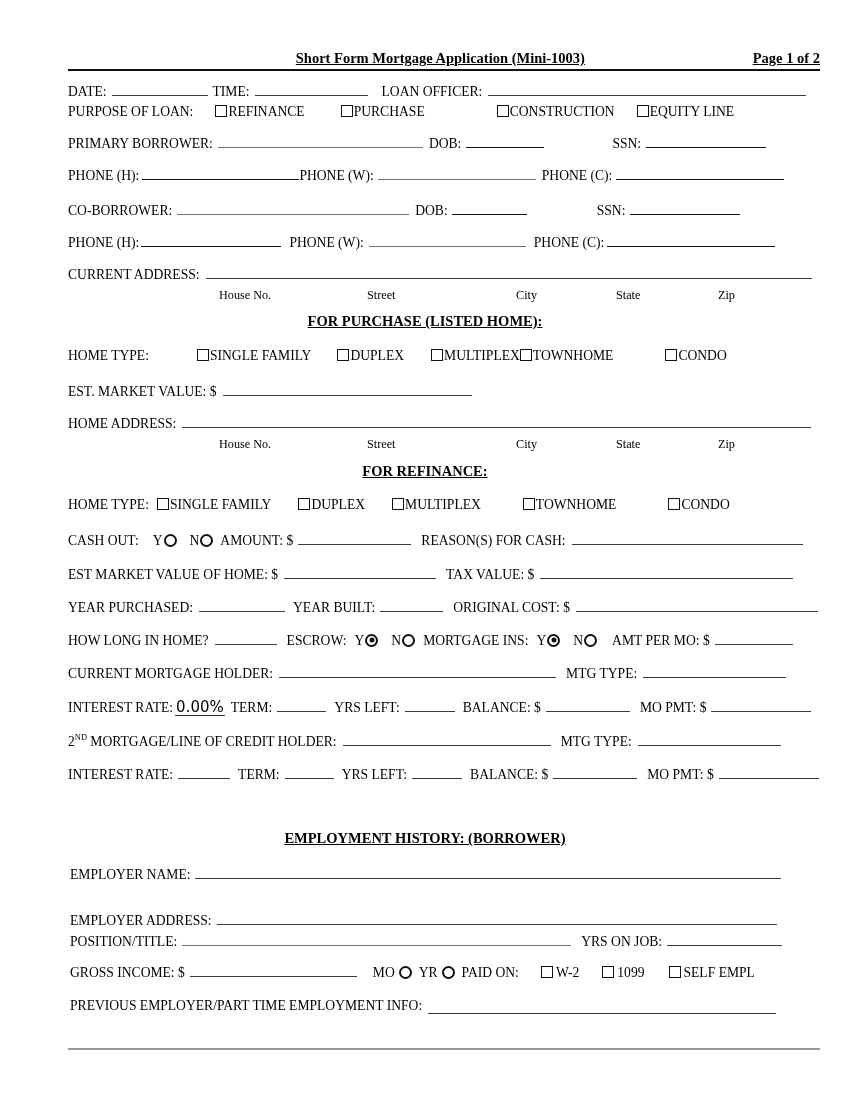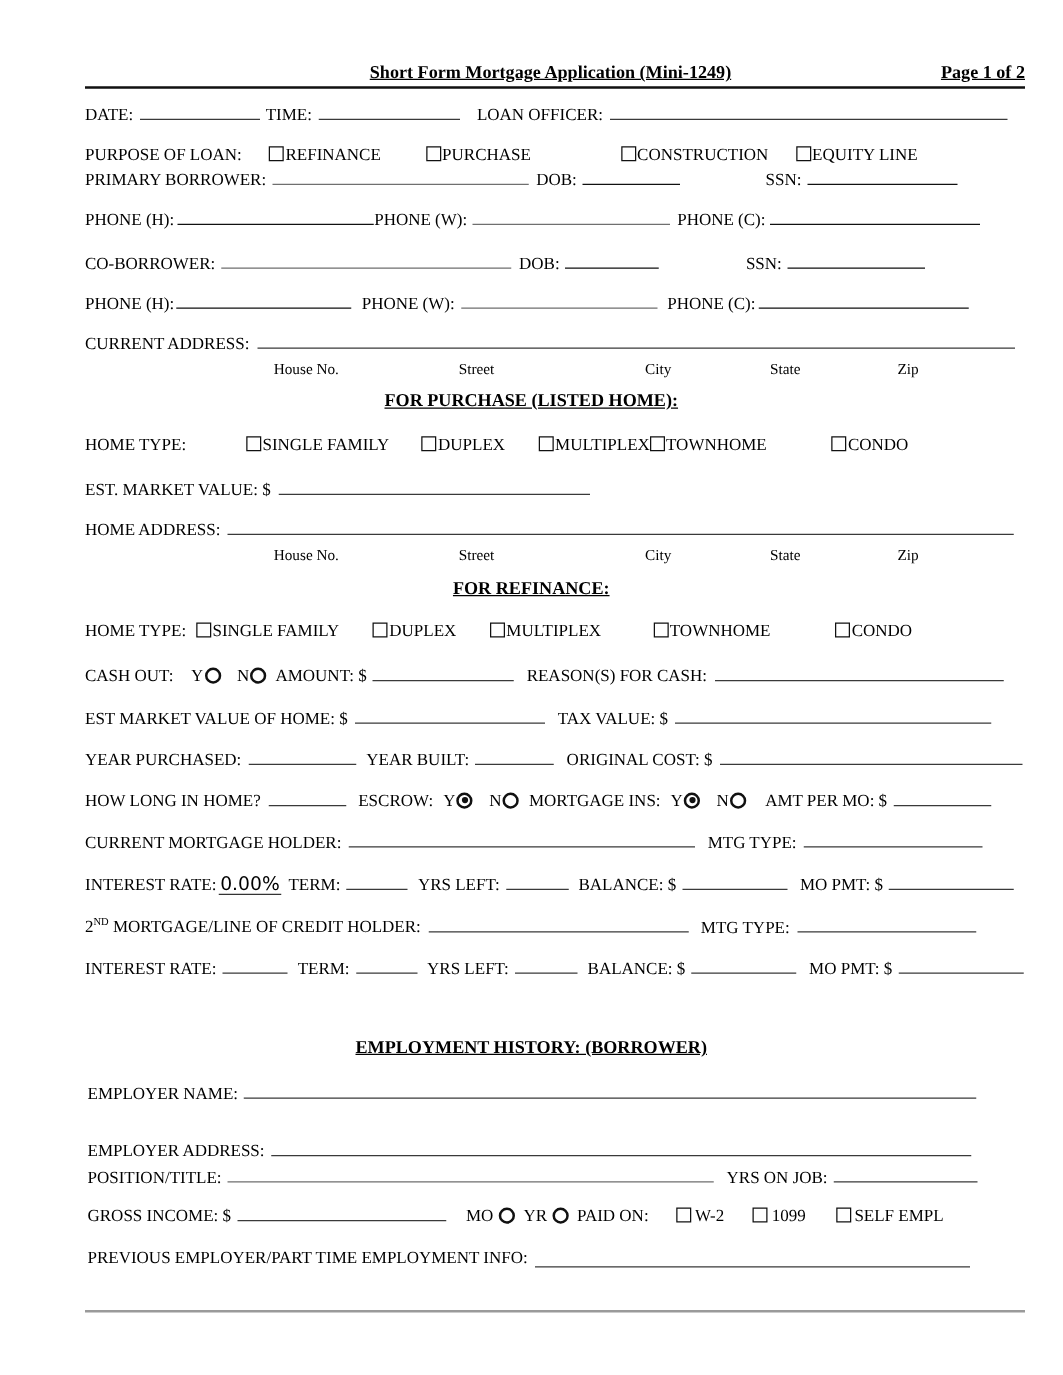--- a/index.html
+++ b/index.html
@@ -51,21 +51,21 @@
 
   .botrule{position:absolute;left:68px;top:1048px;width:752px;border-bottom:2.2px solid #9a9a9a;}
 </style>
 </head>
 <body>
 
 <div class="page">
 
   <div class="hdr">
     <div class="hdr-row">
-      <div class="hdr-title">Short Form Mortgage Application (Mini-1249)</div>
+      <div class="hdr-title">Short Form Mortgage Application (Mini-1003)</div>
       <div class="hdr-page">Page 1 of 2</div>
     </div>
     <div class="hdr-rule"></div>
   </div>
 
   <div class="row" style="left:68px;top:82px;">
     <span class="lbl">DATE:</span>
     <span class="ln" style="width:96px;margin-left:5px;"></span>
     <span class="lbl" style="margin-left:5px;">TIME:</span>
     <span class="ln" style="width:113px;margin-left:5px;"></span>
@@ -77,21 +77,21 @@
     <span class="lbl">PURPOSE OF LOAN:</span>
     <span style="margin-left:22px;">
       <span class="cb"></span><span>REFINANCE</span>
     </span>
     <span style="margin-left:36px;">
       <span class="cb"></span><span>PURCHASE</span>
     </span>
     <span style="margin-left:72px;">
       <span class="cb"></span><span>CONSTRUCTION</span>
     </span>
-    <span style="margin-left:22px;margin-top:12px;">
+    <span style="margin-left:22px;">
       <span class="cb"></span><span>EQUITY LINE</span>
     </span>
   </div>
 
   <div class="row" style="left:68px;top:134px;">
     <span class="lbl">PRIMARY BORROWER:</span>
     <span class="ln gy" style="width:205px;margin-left:5px;"></span>
     <span class="lbl" style="margin-left:6px;">DOB:</span>
     <span class="ln dk" style="width:78px;margin-left:5px;"></span>
     <span class="lbl" style="margin-left:68px;">SSN:</span>

